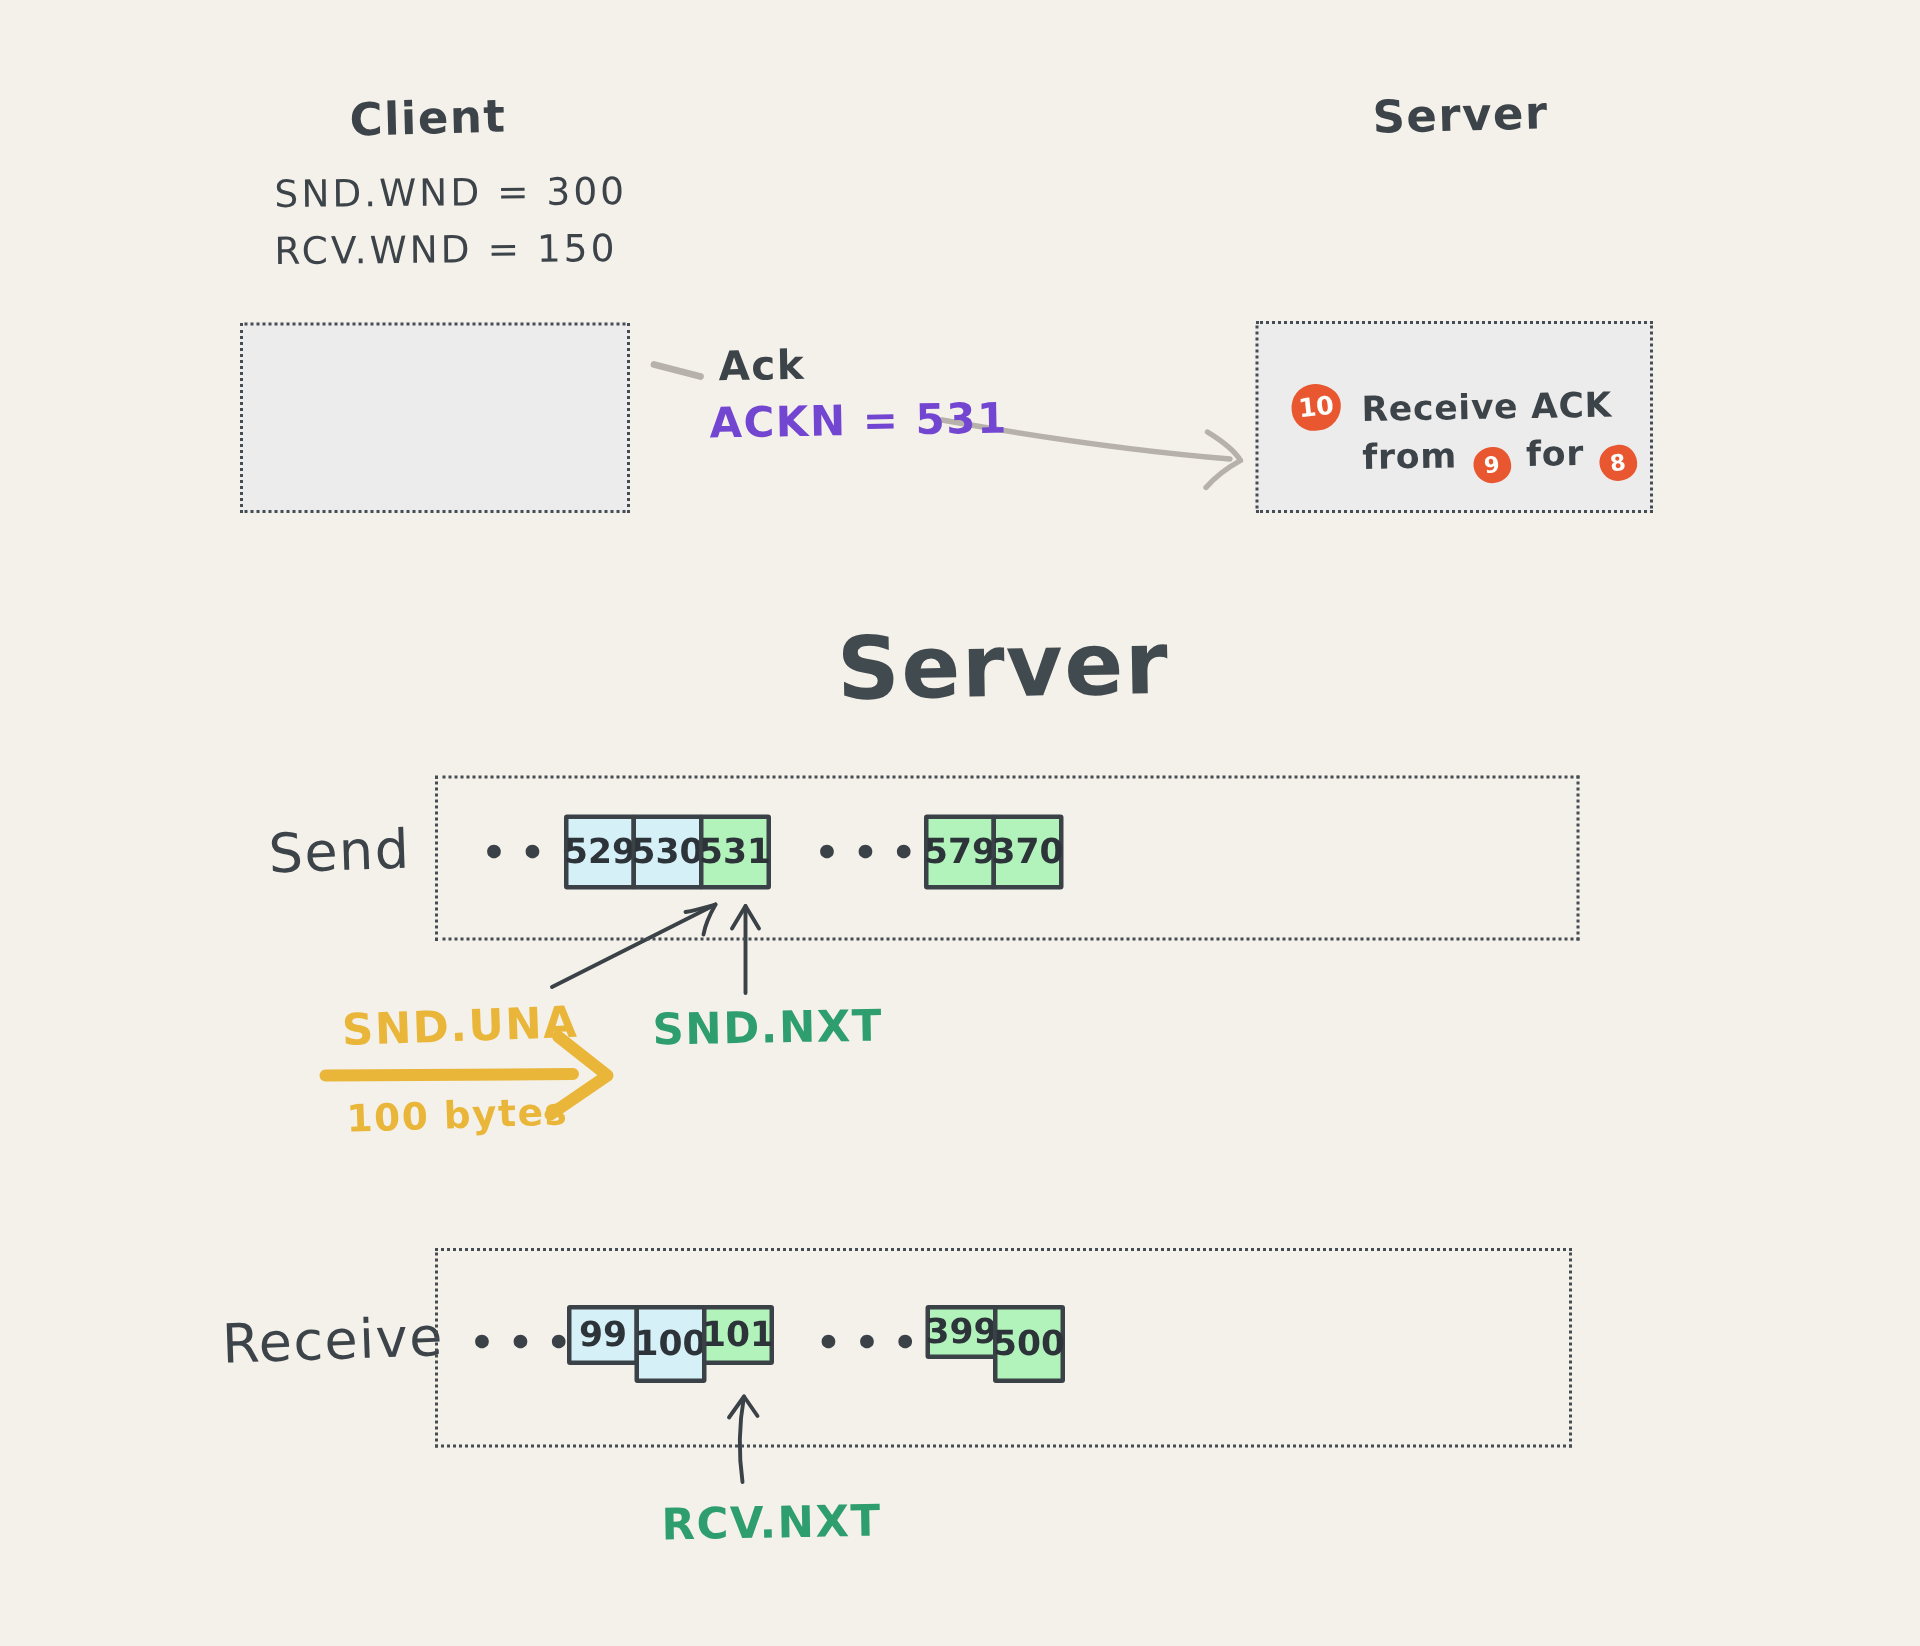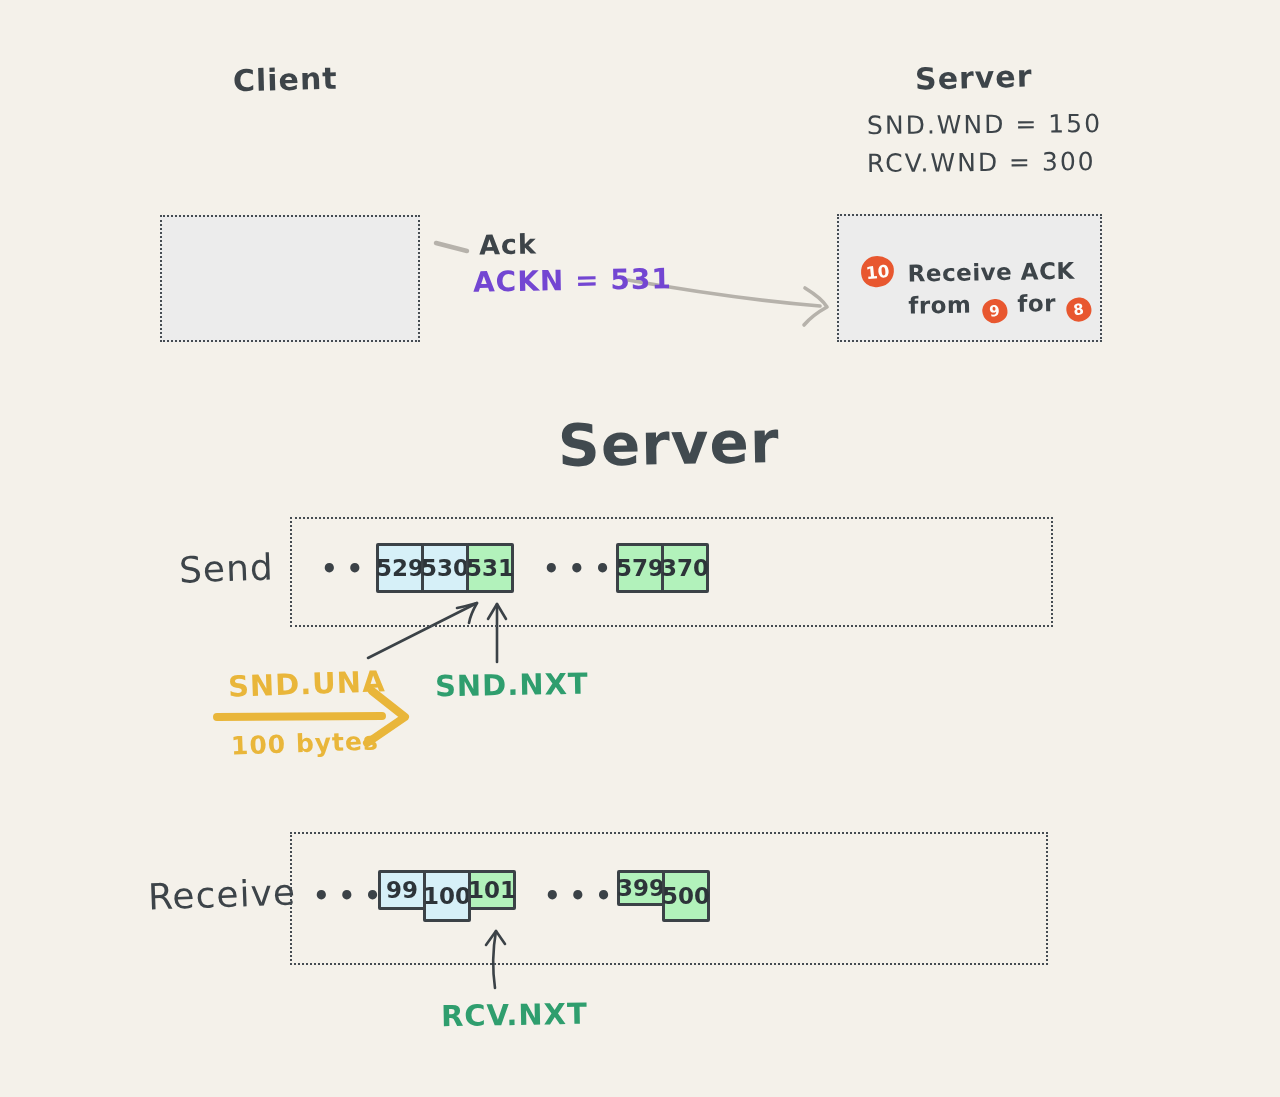--- a/index.html
+++ b/index.html
@@ -106,27 +106,27 @@
     <path d="M217,717 L382,716" stroke="#e9b63a" stroke-width="8" stroke-linecap="round" fill="none"></path>
     <path d="M372,691 L405,717 L367,743" stroke="#e9b63a" stroke-width="8" stroke-linecap="round" stroke-linejoin="round" fill="none"></path>
 
     <path d="M495,988 C492,967 493,948 496,931" stroke="#3b4247" stroke-width="2.6" stroke-linecap="round" fill="none"></path>
     <path d="M496,931 L486,945 M496,931 L505,944" stroke="#3b4247" stroke-width="2.6" stroke-linecap="round" fill="none"></path>
   </svg>
 
   <div class="abs" style="left:233px; top:62px;">
     <div class="hand-title">Client</div>
   </div>
+  <div class="abs" style="left:183px; top:110px;">
+    <div class="wnd-line">SND.WND = 300</div>
+    <div class="wnd-line">RCV.WND = 150</div>
+  </div>
 
   <div class="abs" style="left:915px; top:60px;">
     <div class="hand-title">Server</div>
-  </div>
-  <div class="abs" style="left:867px; top:106px;">
-    <div class="wnd-line">SND.WND = 150</div>
-    <div class="wnd-line">RCV.WND = 300</div>
   </div>
 
   <div class="abs ghost-box" style="left:160px; top:215px; width:260px; height:127px;"></div>
 
   <div class="abs ack-label" style="left:479px; top:229px;">Ack</div>
   <div class="abs ackn-label" style="left:473px; top:264px;">ACKN = 531</div>
 
   <div class="abs ghost-box" style="left:837px; top:214px; width:265px; height:128px;">
     <div class="note-content">
       <span class="badge badge-big">10</span>

